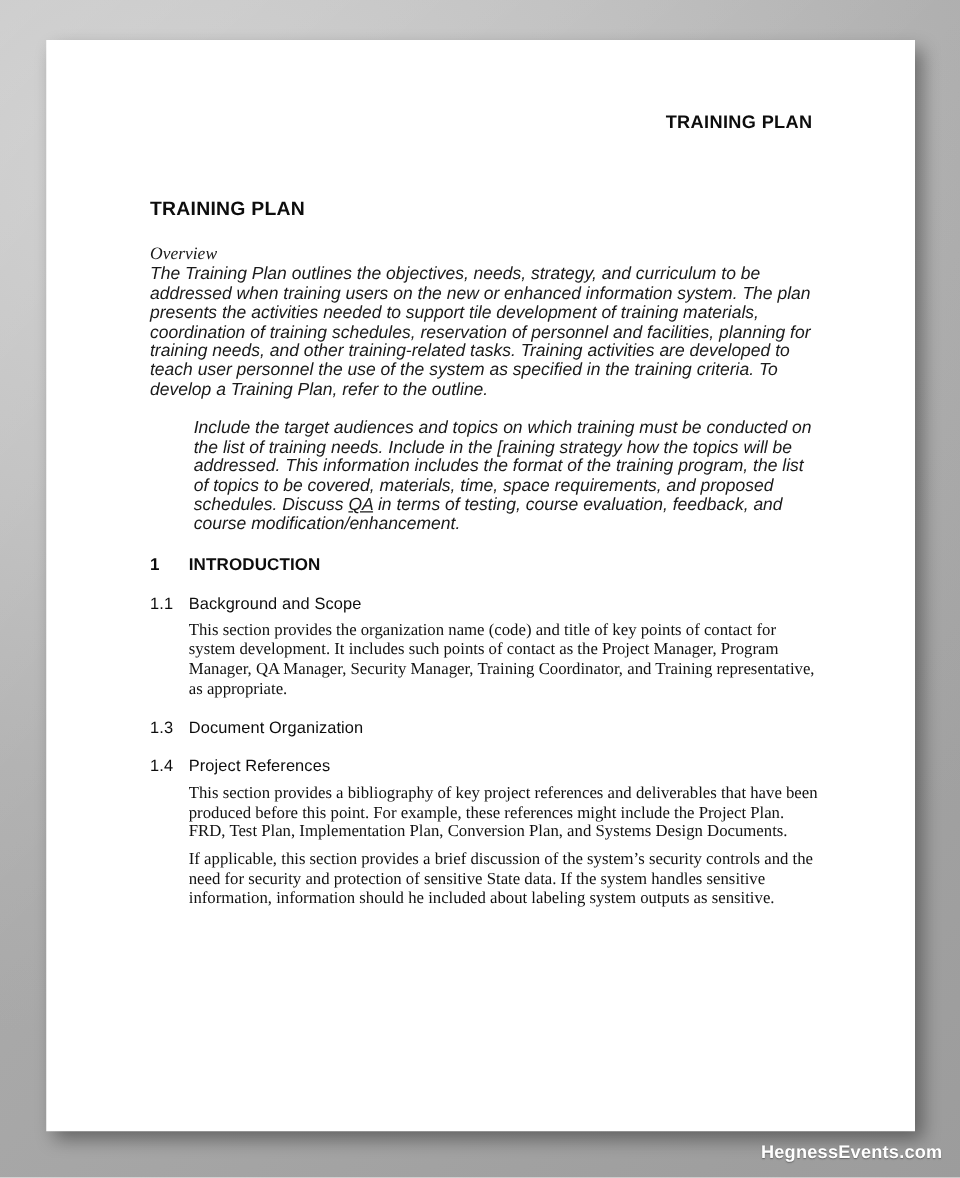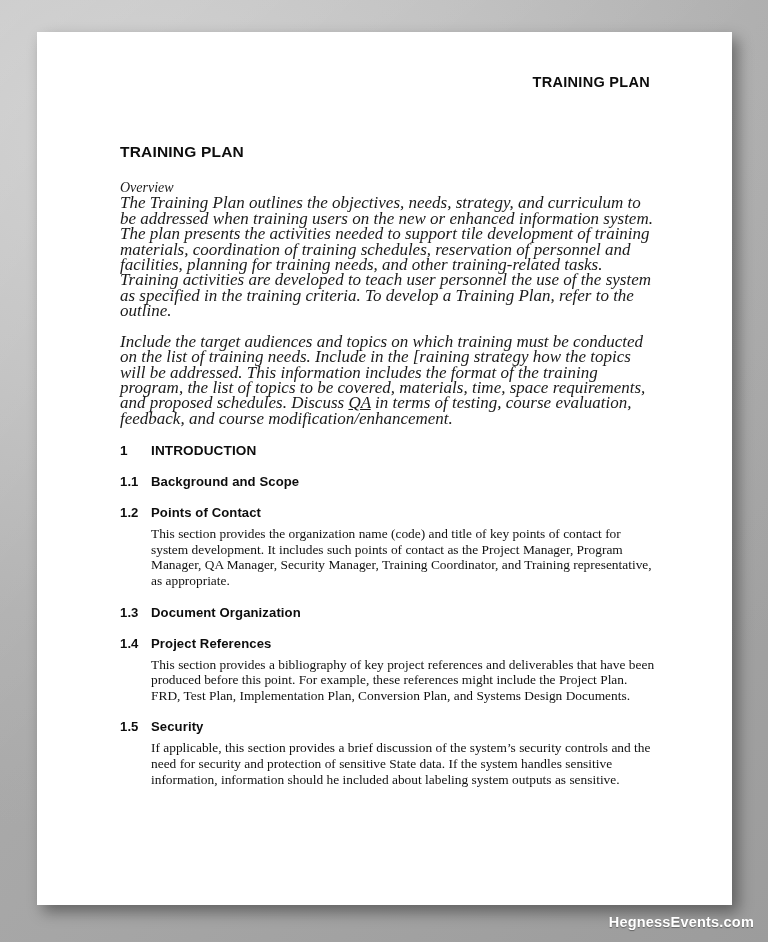--- a/index.html
+++ b/index.html
@@ -35,21 +35,21 @@
     left: 37px;
     top: 32px;
     width: 695px;
     height: 873px;
     background: #ffffff;
     box-shadow: 6px 7px 14px rgba(0,0,0,0.40);
   }
 
   .doc {
     position: absolute;
-    left: 0; top: 0;
+    left: 0; top: 16px;
     width: 695px;
     height: 873px;
     color: #111111;
   }
 
   
   .run-head {
     position: absolute;
     top: 42px;
     right: 82px;
@@ -82,45 +82,46 @@
 
   .ital-label {
     font-family: "Liberation Serif", serif;
     font-style: italic;
     font-size: 14px;
     line-height: 15.4px;
     color: #1a1a1a;
   }
 
   .ital-para {
-    font-family: Liberation Serif, serif;
+    font-family: Liberation Sans, sans-serif;
     font-style: italic;
-    font-size: 17px;
+    font-size: 14px;
     line-height: 15.4px;
     color: #1a1a1a;
     margin: 0;
   }
   .ital-para.second {
     margin-top: 15.2px;
+    margin-left: 35px;
   }
   .ul { text-decoration: underline; }
 
   h1.sec {
     font-family: "Liberation Sans", sans-serif;
     font-weight: bold;
     font-size: 13.6px;
     margin: 17px 0 0 0;
     padding: 0;
     position: relative;
     color: #0d0d0d;
     letter-spacing: 0.1px;
   }
   h2.sec {
     font-family: "Liberation Sans", sans-serif;
-    font-weight: bold;
+    font-weight: normal;
     font-size: 13.1px;
     margin: 16px 0 0 0;
     padding: 0;
     position: relative;
     color: #0d0d0d;
     letter-spacing: 0.1px;
   }
   .sec .num {
     position: absolute;
     left: 0;
@@ -179,40 +180,32 @@
       <h1 class="sec">
         <span class="num">1</span>
         <span class="ttl">INTRODUCTION</span>
       </h1>
 
       <h2 class="sec">
         <span class="num">1.1</span>
         <span class="ttl">Background and Scope</span>
       </h2>
 
-      <h2 class="sec">
-        <span class="num">1.2</span>
-        <span class="ttl">Points of Contact</span>
-      </h2>
       <p class="body">This section provides the organization name (code) and title of key points of contact for system development.  It includes such points of contact as the Project Manager, Program Manager, QA Manager, Security Manager, Training Coordinator, and Training representative, as appropriate.</p>
 
       <h2 class="sec">
         <span class="num">1.3</span>
         <span class="ttl">Document Organization</span>
       </h2>
 
       <h2 class="sec">
         <span class="num">1.4</span>
         <span class="ttl">Project References</span>
       </h2>
       <p class="body">This section provides a bibliography of key project references and deliverables that have been produced before this point.  For example, these references might include the Project Plan. FRD, Test Plan, Implementation Plan, Conversion Plan, and Systems Design Documents.</p>
 
-      <h2 class="sec">
-        <span class="num">1.5</span>
-        <span class="ttl">Security</span>
-      </h2>
       <p class="body">If applicable, this section provides a brief discussion of the system’s security controls and the need for security and protection of sensitive State data.  If the system handles sensitive information, information should he included about labeling system outputs as sensitive.</p>
 
     </div>
   </div>
 </div>
 
 <div class="watermark">HegnessEvents.com</div>
 
 </body></html>

